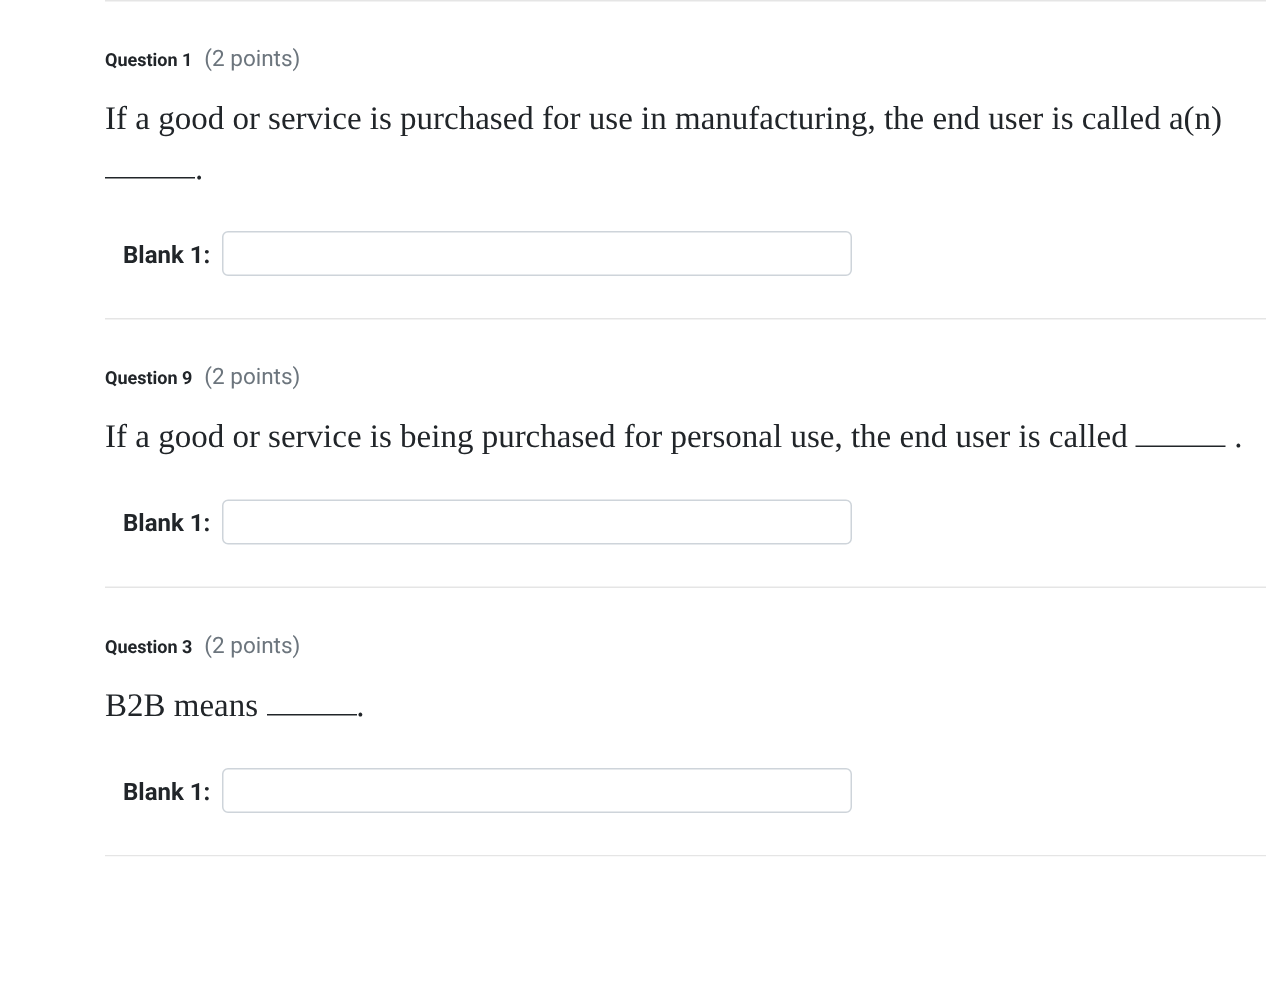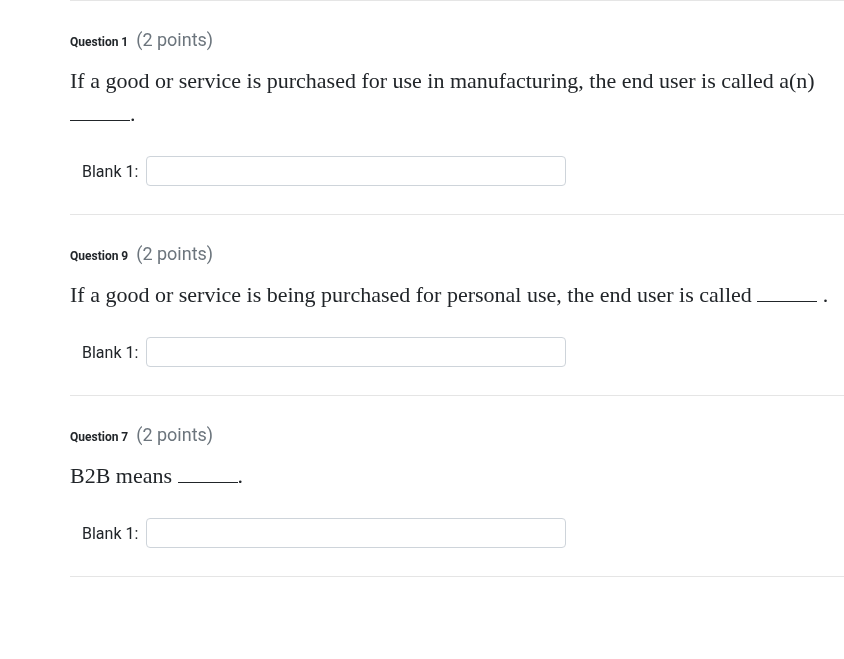--- a/index.html
+++ b/index.html
@@ -26,21 +26,21 @@
       margin-bottom: 14px;
     }
     .question-title {
       font-weight: 700;
       font-size: 12px;
       color: #212529;
       display: inline;
     }
     .question-points {
       font-weight: 400;
-      font-size: 18px;
+      font-size: 15px;
       color: #6c757d;
       display: inline;
       margin-left: 4px;
     }
     .question-prompt {
       font-family: Georgia, "Times New Roman", Times, serif;
       font-size: 22px;
       color: #212529;
       line-height: 1.5;
       margin-bottom: 26px;
@@ -52,21 +52,21 @@
       vertical-align: baseline;
       height: 0.95em;
     }
     .answer-row {
       display: flex;
       align-items: center;
       gap: 8px;
       padding-left: 12px;
     }
     .blank-label {
-      font-weight: 400;
+      font-weight: 700;
       font-size: 16px;
       color: #212529;
     }
     .blank-input {
       width: 420px;
       height: 30px;
       padding: 4px 8px;
       border: 1px solid #ced4da;
       border-radius: 4px;
       font-size: 15px;
@@ -105,21 +105,21 @@
       <span>If a good or service is being purchased for personal use, the end user is called </span><span class="blank-line"></span><span> .</span>
     </div>
     <div class="answer-row">
       <span class="blank-label">Blank 1:</span>
       <input type="text" class="blank-input" value="" style="">
     </div>
   </div>
 
   <div class="question-block">
     <div class="question-header">
-      <span class="question-title">Question 7</span>
+      <span class="question-title">Question 3</span>
       <span class="question-points">(2 points)</span>
     </div>
     <div class="question-prompt">
       <span>B2B means </span><span class="blank-line"></span><span>.</span>
     </div>
     <div class="answer-row">
       <span class="blank-label">Blank 1:</span>
       <input type="text" class="blank-input" value="" style="">
     </div>
   </div>

